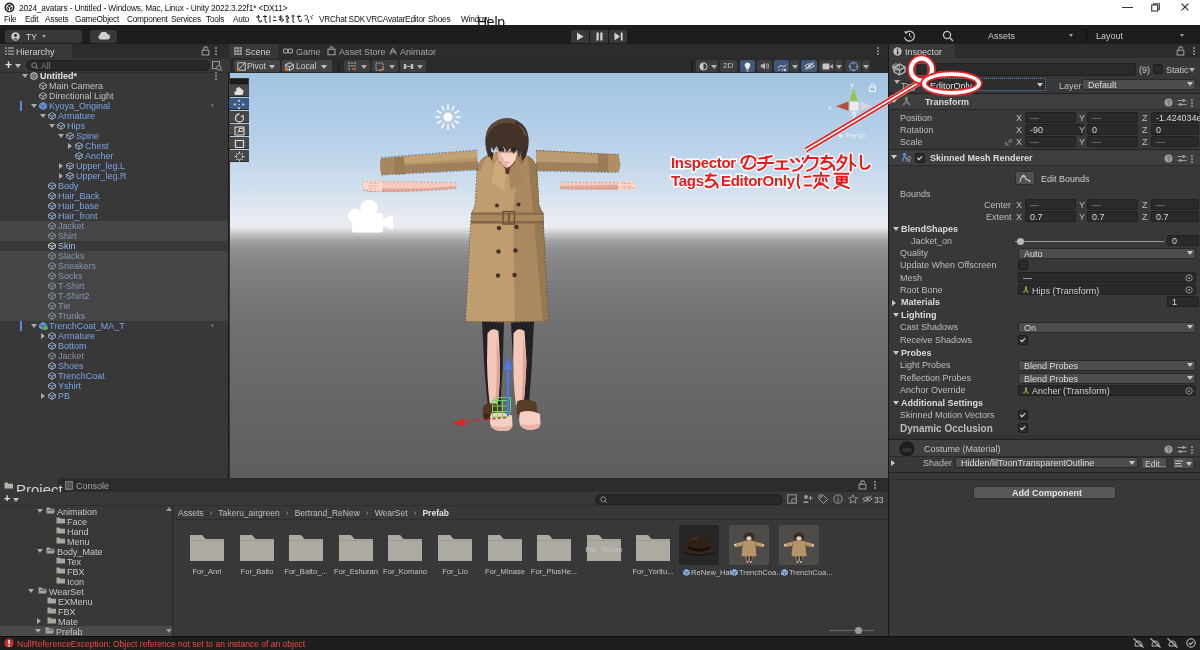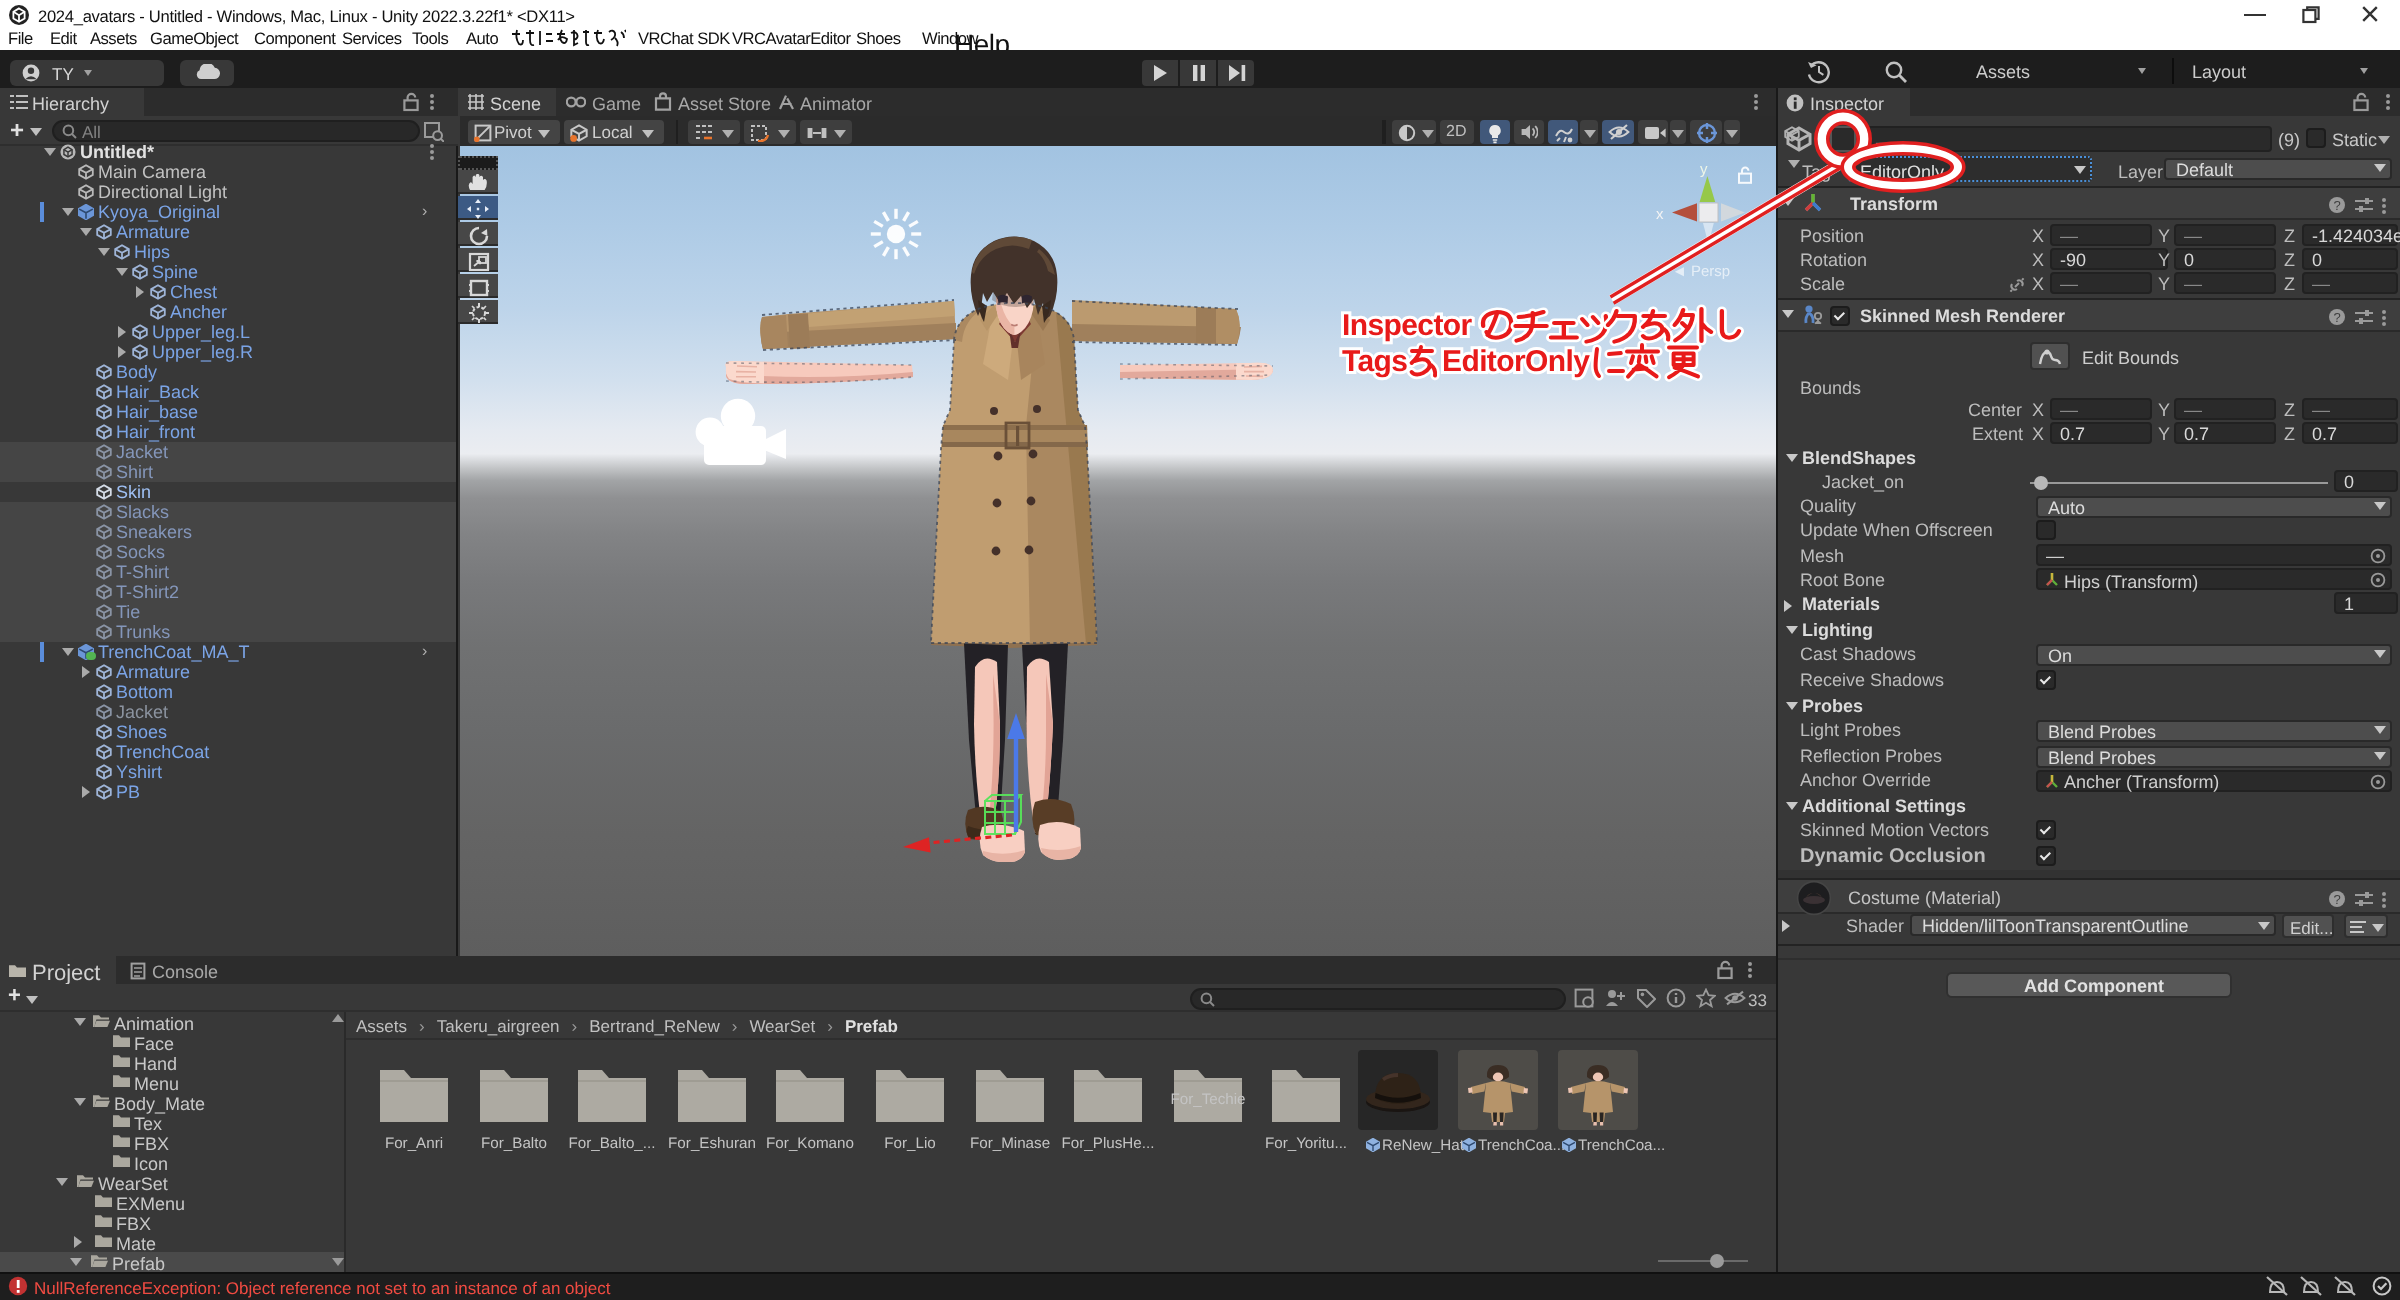--- a/index.html
+++ b/index.html
@@ -811,21 +811,21 @@
     <div class="abs" style="left:889px;top:472px;width:311px;height:1px;background:#232323"></div>
     <div class="abs" style="left:889px;top:479px;width:311px;height:1px;background:#2e2e2e"></div>
     <div class="abs" style="left:973px;top:486px;width:143px;height:13px;background:#585858;border:1px solid #303030;border-radius:3px"></div>
     <span class="abs" style="left:1012px;top:488px;font-size:9px;color:#e2e2e2;font-weight:bold">Add Component</span>
     <div class="abs" style="left:0;top:478px;width:888px;height:158px;background:#383838;border-top:1px solid #191919"></div>
     <div class="abs" style="left:0;top:478px;width:888px;height:14px;background:#2c2c2c"></div>
     <div class="abs" style="left:0;top:478px;width:58px;height:14px;background:#383838"></div>
     <svg class="abs" style="left:4px;top:480.5px" width="9" height="9" viewBox="0 0 9 9">
       <use href="#foldc" fill="#b8b4aa"></use>
     </svg>
-    <span class="abs" style="left:16px;top:480.5px;font-size:11px;color:#d2d2d2">Project</span>
+    <span class="abs" style="left:16px;top:480.5px;font-size:15px;color:#d2d2d2">Project</span>
     <svg class="abs" style="left:65px;top:480.5px" width="8" height="9" viewBox="0 0 8 9">
       <rect x="0.8" y="0.8" width="6.4" height="7.4" fill="none" stroke="#a0a0a0" stroke-width="1"></rect>
       <path d="M2 3 h4 M2 5 h4 M2 7 h3" stroke="#a0a0a0" stroke-width="0.8"></path>
     </svg>
     <span class="abs" style="left:76px;top:480.5px;font-size:9px;color:#a8a8a8">Console</span>
     <svg class="abs" style="left:858px;top:480px" width="9" height="10" viewBox="0 0 9 10">
       <rect x="1.2" y="4.2" width="6.6" height="4.8" fill="none" stroke="#9a9a9a" stroke-width="1.1"></rect>
       <path d="M2.8 4.2 V2.8 a1.9 1.9 0 0 1 3.8 0" fill="none" stroke="#9a9a9a" stroke-width="1.1"></path>
     </svg>
     <div class="abs kb" style="left:874px;top:481px"></div>

